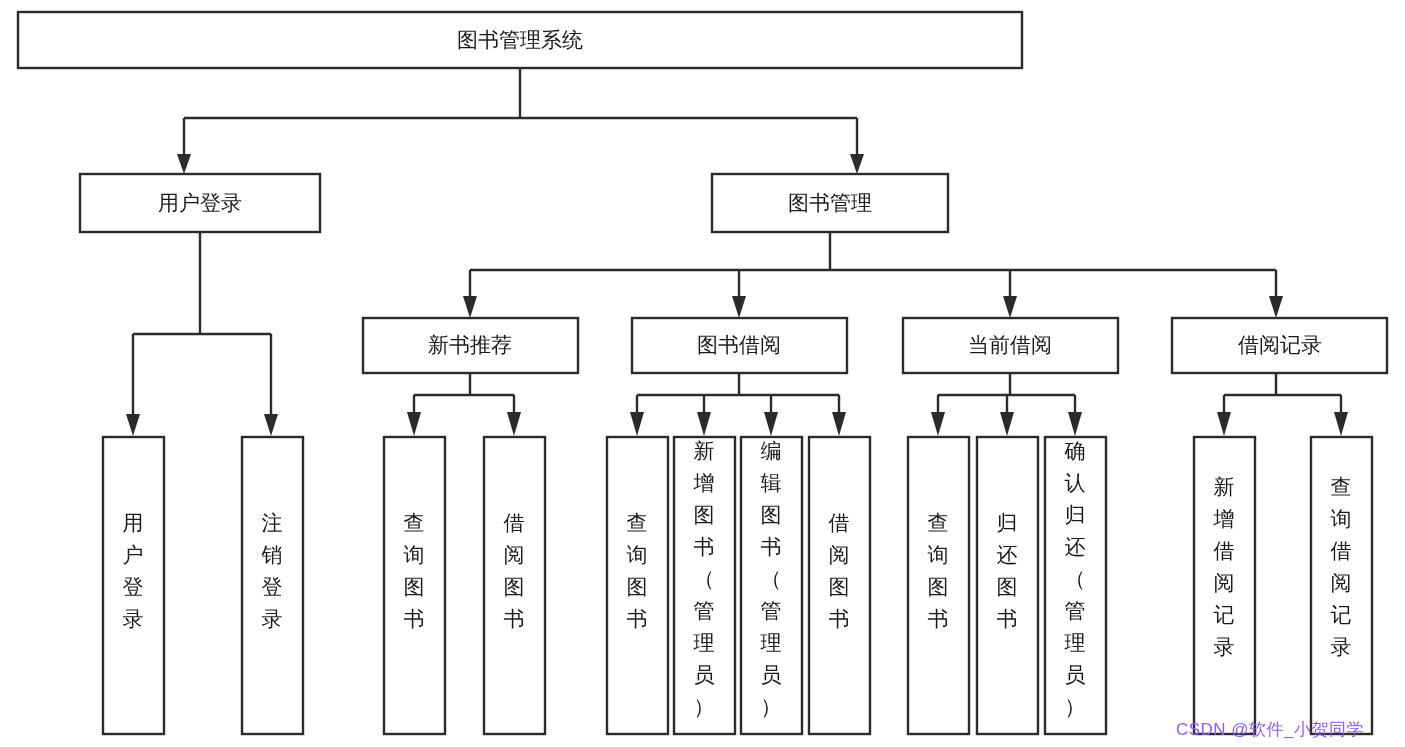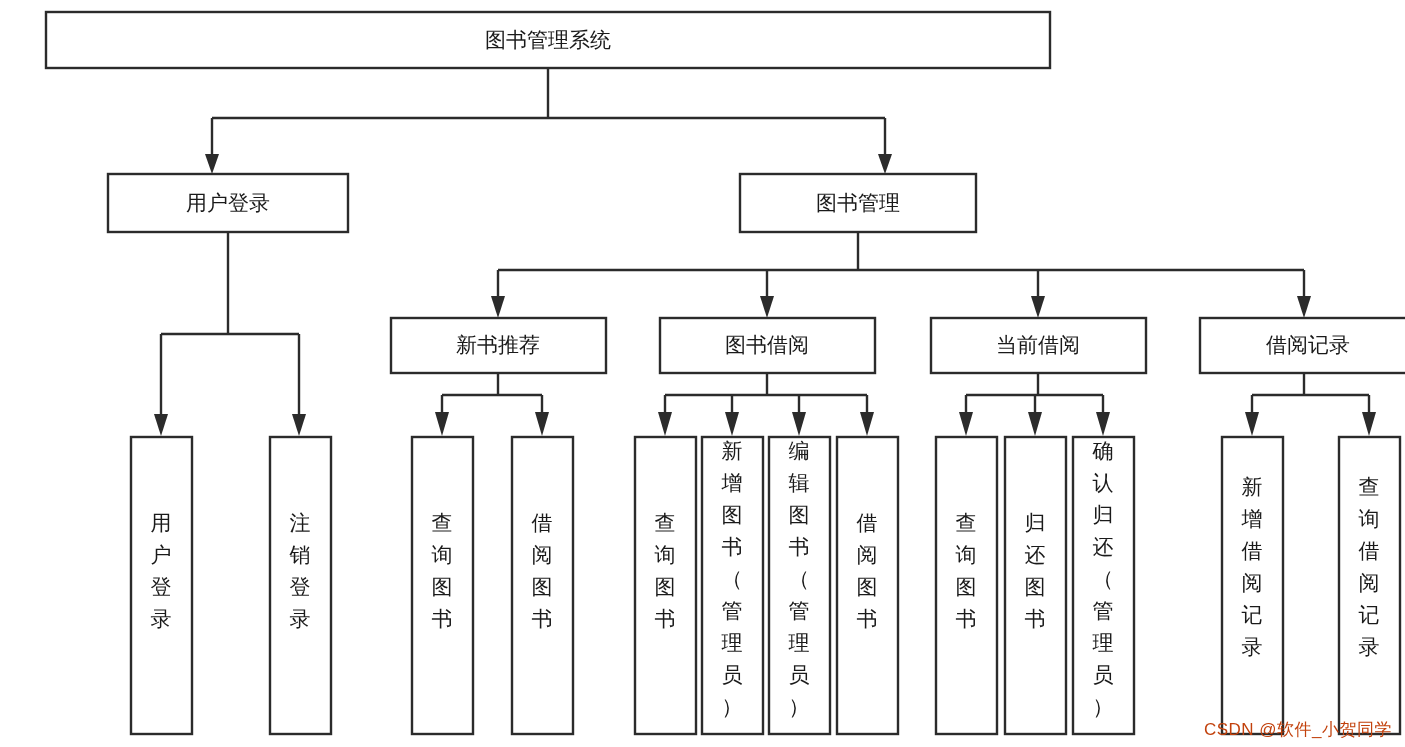--- a/index.html
+++ b/index.html
@@ -11,21 +11,20 @@
     width: 1405px;
     height: 747px;
     font-family: "Liberation Sans", "DejaVu Sans", sans-serif;
     overflow: hidden;
     position: relative;
   }
   #diagram-root {
     position: relative;
     width: 1378px;
     height: 747px;
-    margin-left: 28px;
   }
   svg.diagram {
     position: absolute;
     left: 0;
     top: 0;
     width: 1405px;
     height: 747px;
   }
   .node-box {
     fill: #ffffff;
@@ -52,21 +51,21 @@
     fill: #1a1a1a;
     font-size: 21px;
     text-anchor: middle;
   }
   .watermark {
     position: absolute;
     right: 14px;
     bottom: 6px;
     font-family: "Liberation Sans", "DejaVu Sans", sans-serif;
     font-size: 17px;
-    color: #c2410c;
+    color: #8b5cf6;
     letter-spacing: 0.5px;
     white-space: nowrap;
     user-select: none;
   }
 </style>
 </head>
 <body>
 
 <div id="diagram-root">
 

